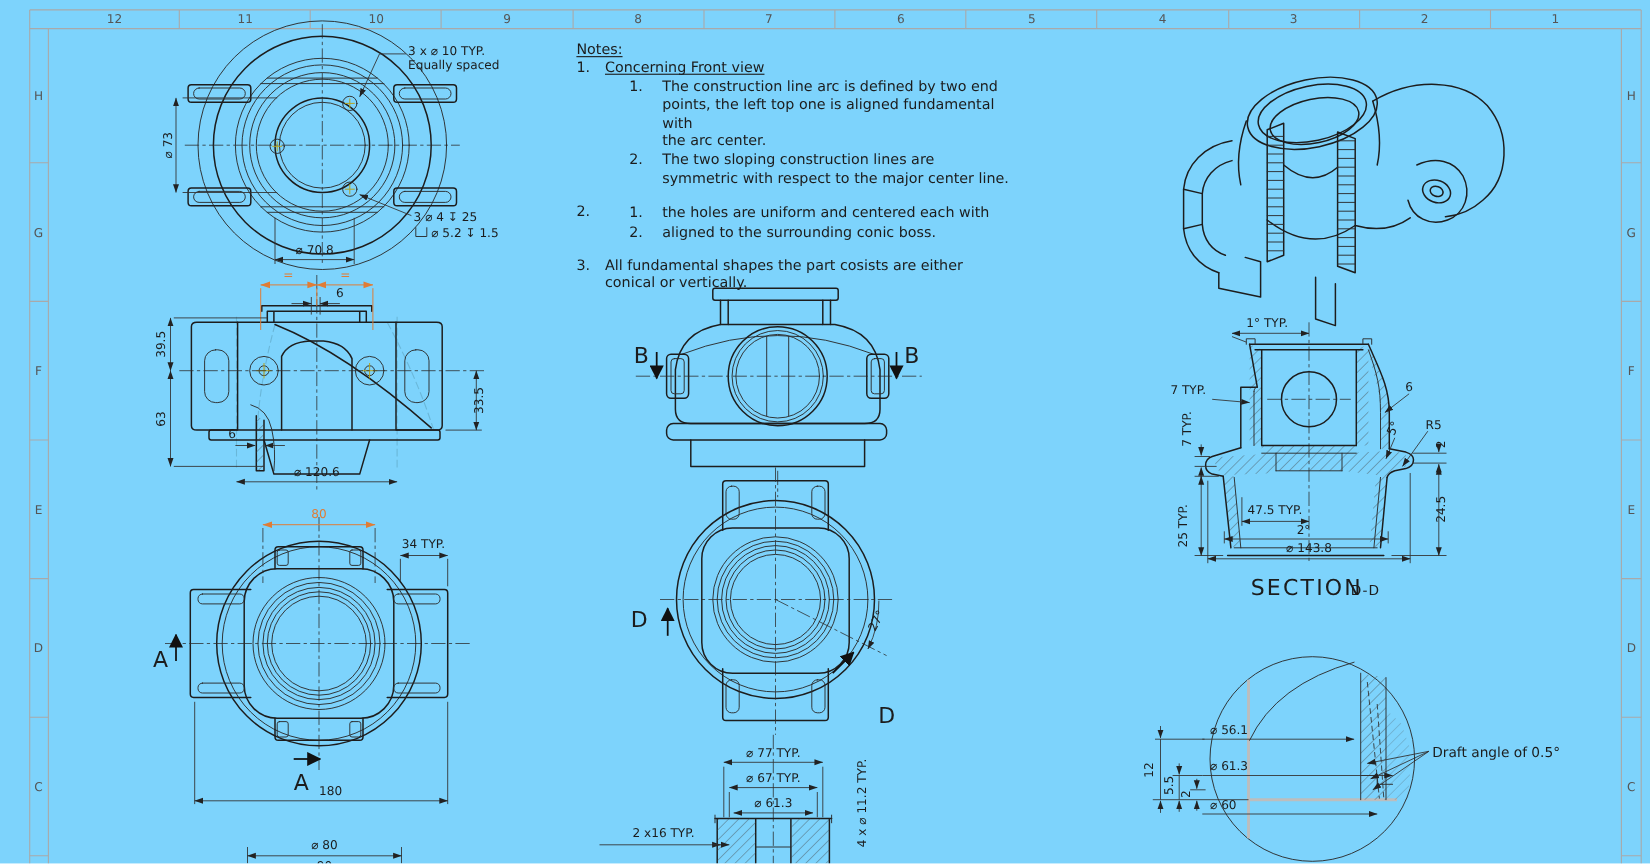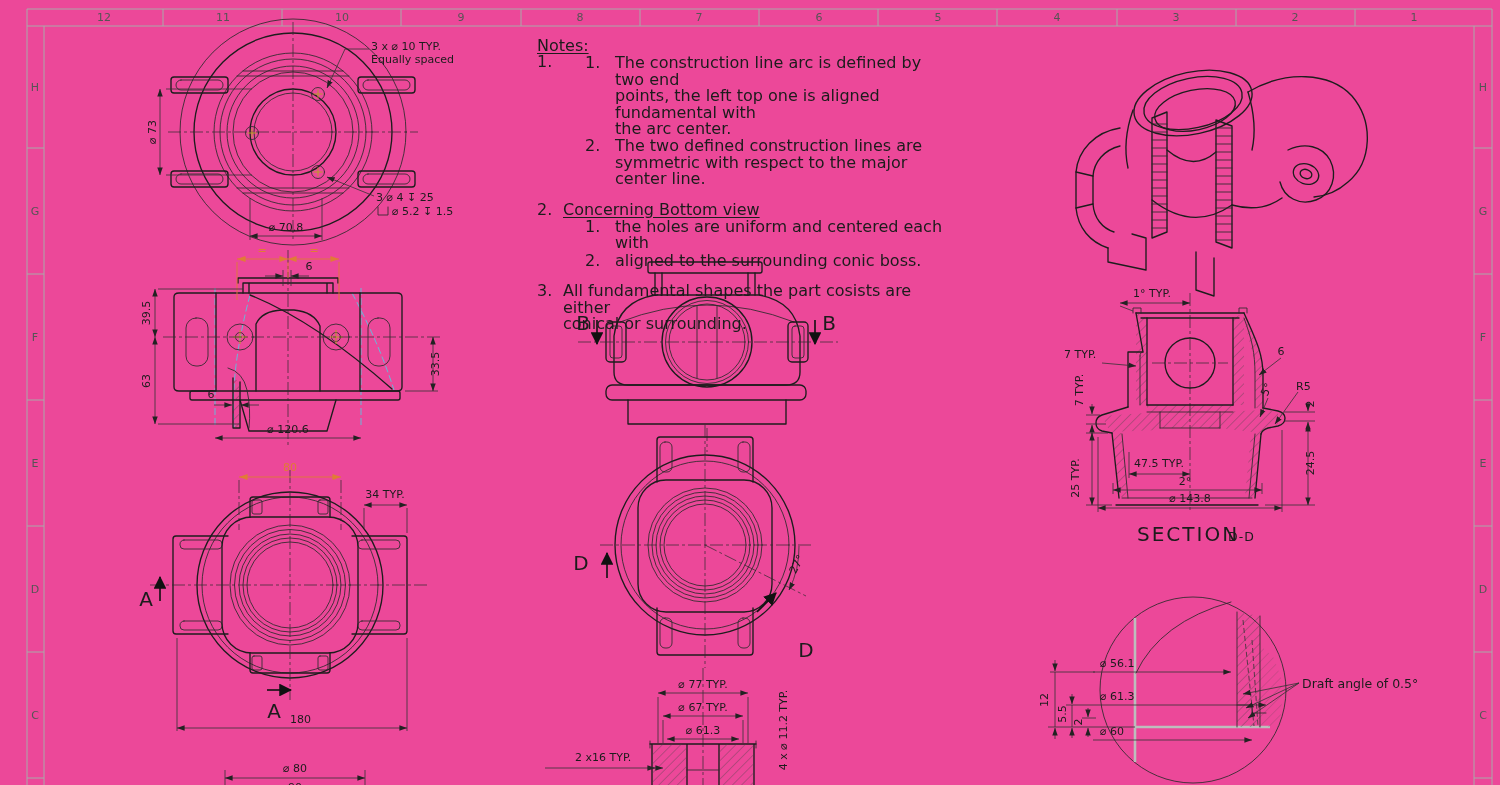--- a/index.html
+++ b/index.html
@@ -1,36 +1,36 @@
 <!DOCTYPE html>
 <html><head>
 <meta charset="utf-8">
 <style>
   html,body{margin:0;padding:0;background:#fff}
-  .stage{position:relative;width:1500px;height:785px;background:#ec4899;overflow:hidden;
+  .stage{position:relative;width:1500px;height:785px;background:#7dd3fc;overflow:hidden;
          font-family:"DejaVu Sans",sans-serif;color:#1c1c1c}
   .stage svg{position:absolute;left:0;top:0}
   svg text{font-family:"DejaVu Sans",sans-serif;fill:#1c1c1c}
   text.d{font-size:11px}
   text.rul{font-size:11px;fill:#555}
   text.big{font-size:20px}
   text.sec{font-size:20px;letter-spacing:2px}
   text.secs{font-size:12.5px;letter-spacing:1px}
   text.orn{fill:#e07c35;font-size:11px}
   .ol{fill:none;stroke:#1d1d1d;stroke-width:1.35;stroke-linecap:round;stroke-linejoin:round}
   .o2{fill:none;stroke:#2b2b2b;stroke-width:.85;stroke-linecap:round;stroke-linejoin:round}
   .dm{fill:none;stroke:#333;stroke-width:.8}
   .cl{fill:none;stroke:#2b2b2b;stroke-width:.7;stroke-dasharray:13 3 3 3}
   .cy{fill:none;stroke:#6ab7d9;stroke-width:1;stroke-dasharray:7 3}
   .or{fill:none;stroke:#e07c35;stroke-width:.9}
   .cm{stroke:#b5a41f;stroke-width:.9}
   .gr{fill:none;stroke:#bdbdbd;stroke-width:2.6}
   .fr{fill:none;stroke:#a9a9a9;stroke-width:1}
   .ht{fill:url(#hatch);stroke:none}
-  .notes{position:absolute;left:537px;top:38px;width:408px;font-size:16px;line-height:16.4px}
+  .notes{position:absolute;left:524px;top:38px;width:408px;font-size:13px;line-height:16.4px}
   .u{text-decoration:underline;text-underline-offset:2px}
   .pre{white-space:pre-line}
   .nrow{display:flex;align-items:flex-start}
   .nno{flex:0 0 26px}
   .nsub{margin-left:22px;margin-top:1px}
   .nsub .nno{flex:0 0 30px}
   .gap{height:14px}
 </style>
 </head>
 <body>
@@ -523,48 +523,48 @@
     <text x="1302" y="688" font-size="12.5">Draft angle of 0.5°</text>
   </g>
 </g>
 </svg>
 
 <div class="notes">
   <div class="u">Notes:</div>
   <div class="nrow">
     <span class="nno">1.</span>
     <div>
+      <div class="u">Concerning  Front view</div>
       <div class="nrow nsub">
         <span class="nno">1.</span>
         <div class="pre">The  construction line arc is defined by two end
 points, the left top one is aligned fundamental with
 the arc center.</div>
       </div>
       <div class="nrow nsub">
         <span class="nno">2.</span>
-        <div class="pre">The two defined construction lines are
+        <div class="pre">The two sloping construction lines are
 symmetric with respect to the major center line.</div>
       </div>
     </div>
   </div>
   <div class="gap"></div>
   <div class="nrow">
     <span class="nno">2.</span>
     <div>
-      <div class="u">Concerning Bottom view</div>
       <div class="nrow nsub">
         <span class="nno">1.</span>
         <div class="pre">the holes are uniform and centered each with</div>
       </div>
       <div class="nrow nsub">
         <span class="nno">2.</span>
         <div class="pre">aligned to the surrounding conic boss.</div>
       </div>
     </div>
   </div>
   <div class="gap"></div>
   <div class="nrow">
     <span class="nno">3.</span>
     <div class="pre">All fundamental shapes the part cosists are either
-conical or surrounding.</div>
+conical or vertically.</div>
   </div>
 </div>
 </div>
 
 </body></html>

